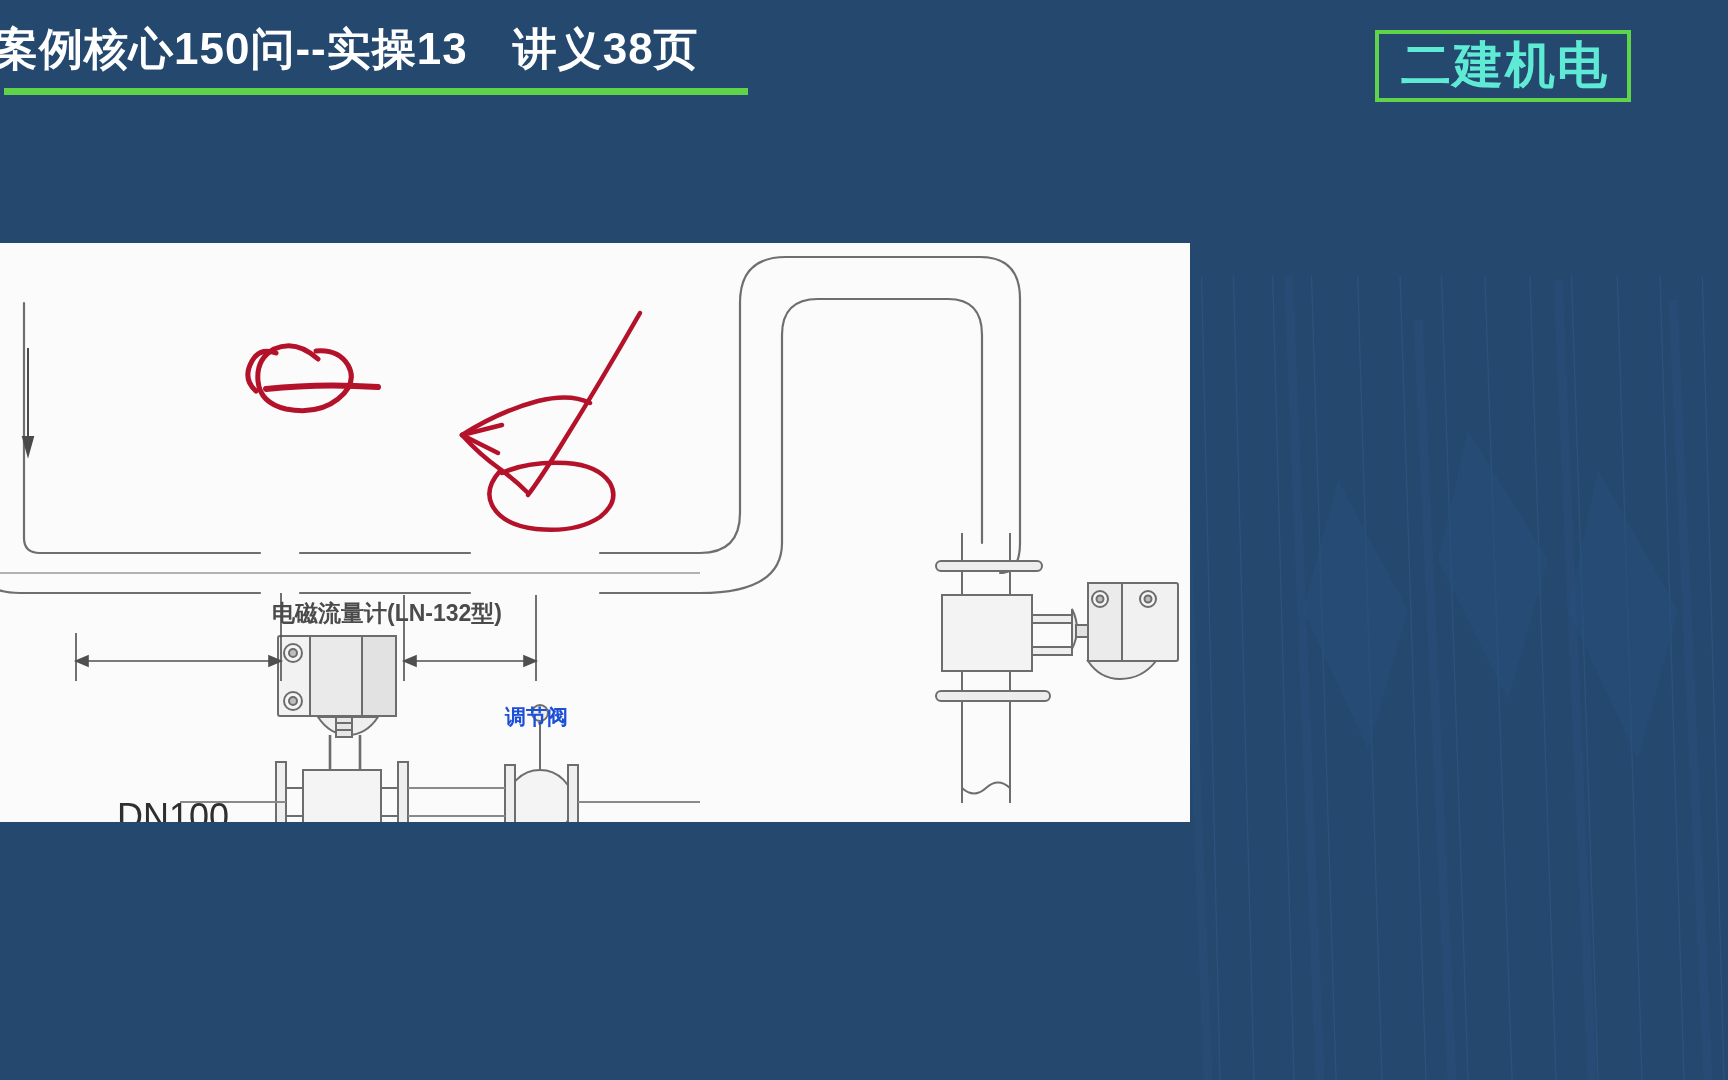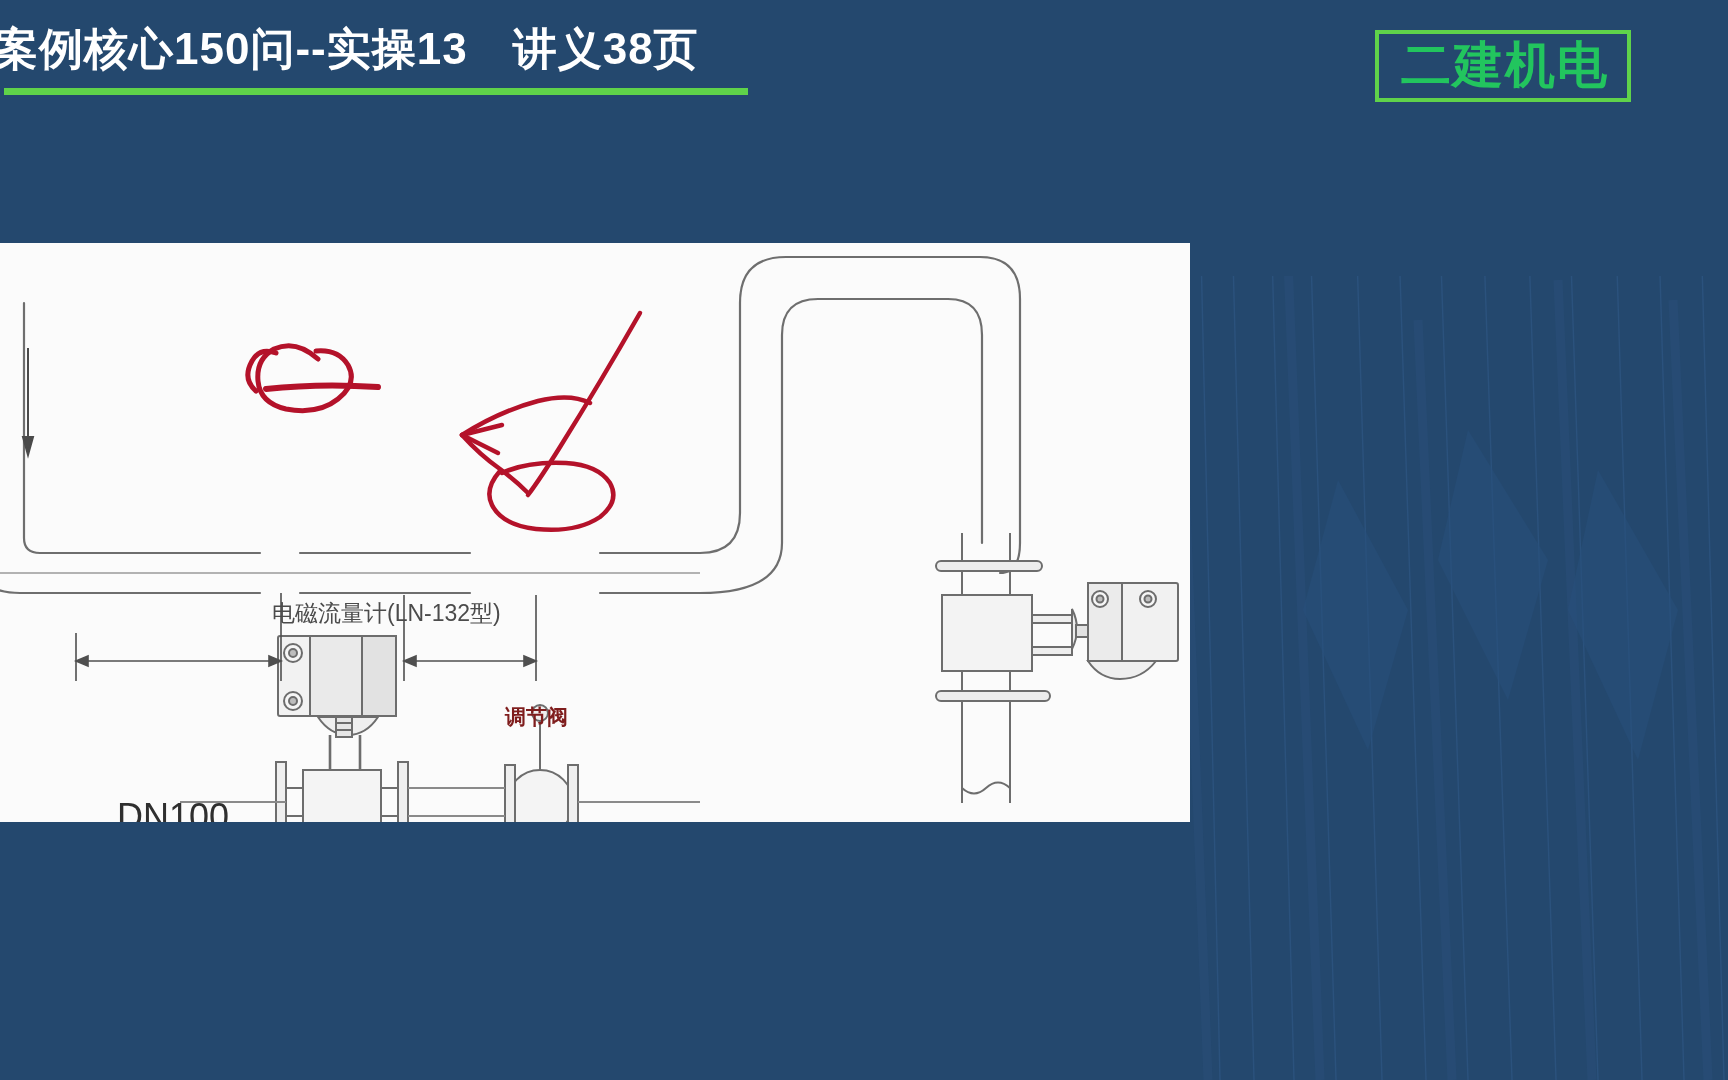--- a/index.html
+++ b/index.html
@@ -31,38 +31,38 @@
   }
   .brand-badge{
     position:absolute;left:1371px;top:30px;
     height:72px;box-sizing:border-box;
     border:4px solid #5fd34a;
     padding:4px 18px 6px 22px;
     display:flex;align-items:center;
     white-space:nowrap;overflow:hidden;
   }
   .brand-badge span{
-    color:#22c55e;font-size:50px;font-weight:700;letter-spacing:2px;
+    color:#5eead4;font-size:50px;font-weight:700;letter-spacing:2px;
     font-family:"Liberation Sans","DejaVu Sans",sans-serif;
   }
 
   
   .diagram-panel{
     position:absolute;left:0;top:243px;width:1190px;height:579px;
     background:#fbfbfb;overflow:hidden;
   }
   .diagram-panel svg{position:absolute;left:0;top:0;}
 
   .lbl{
     position:absolute;
     font-family:"Liberation Sans","DejaVu Sans",sans-serif;
     color:#3a3a3a;white-space:nowrap;
   }
-  .lbl-flowmeter{left:272px;top:355px;font-size:23px;font-weight:400;color:#4b4b4b;text-align:right;}
-  .lbl-valve{left:505px;top:460px;font-size:21px;font-weight:700;color:#7f1d1d;}
+  .lbl-flowmeter{left:272px;top:355px;font-size:23px;font-weight:700;color:#4b4b4b;text-align:right;}
+  .lbl-valve{left:505px;top:460px;font-size:21px;font-weight:700;color:#1d4ed8;}
   .lbl-dn{left:117px;top:553px;font-size:36px;font-weight:400;color:#2f2f2f;}
 
   
   .ink{position:absolute;left:0;top:243px;width:1190px;height:579px;pointer-events:none;}
 
   
   .bottom-band{
     position:absolute;left:0;top:822px;width:1190px;height:258px;background:#24486e;
   }
 </style>

